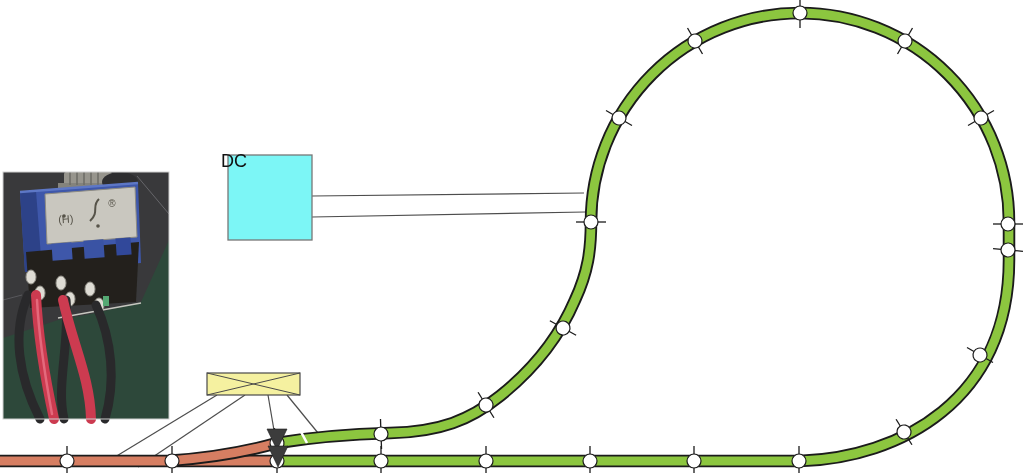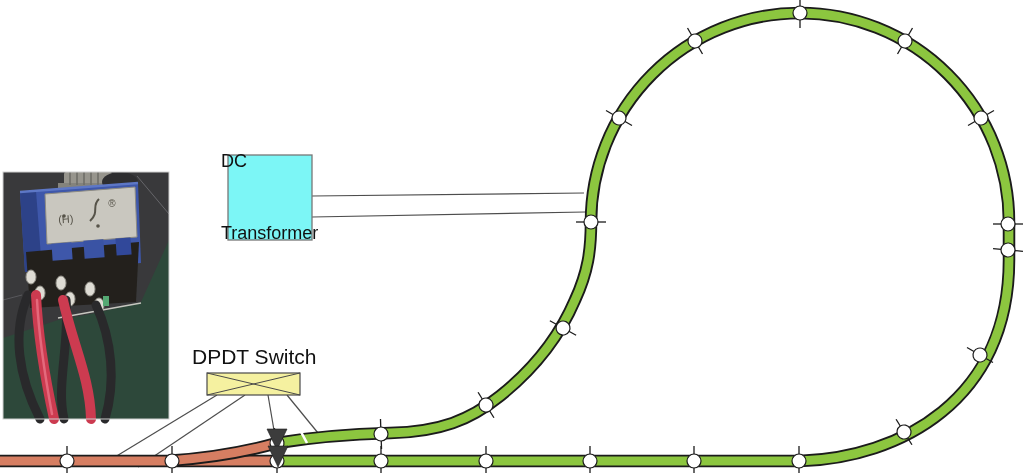--- a/index.html
+++ b/index.html
@@ -211,17 +211,15 @@
 
   <g>
     <rect x="207" y="373" width="93" height="22" fill="var(--switch-fill)" stroke="var(--switch-border)" stroke-width="1.2"></rect>
     <line x1="207" y1="373" x2="300" y2="395" stroke="var(--switch-border)" stroke-width="1"></line>
     <line x1="300" y1="373" x2="207" y2="395" stroke="var(--switch-border)" stroke-width="1"></line>
   </g>
 </svg>
 
 <div class="label" id="transformer-label">
   <div>DC</div>
-  <div>Transformer</div>
 </div>
-<div class="label" id="dpdt-label">DPDT Switch</div>
 
 </div>
 
 </body></html>

